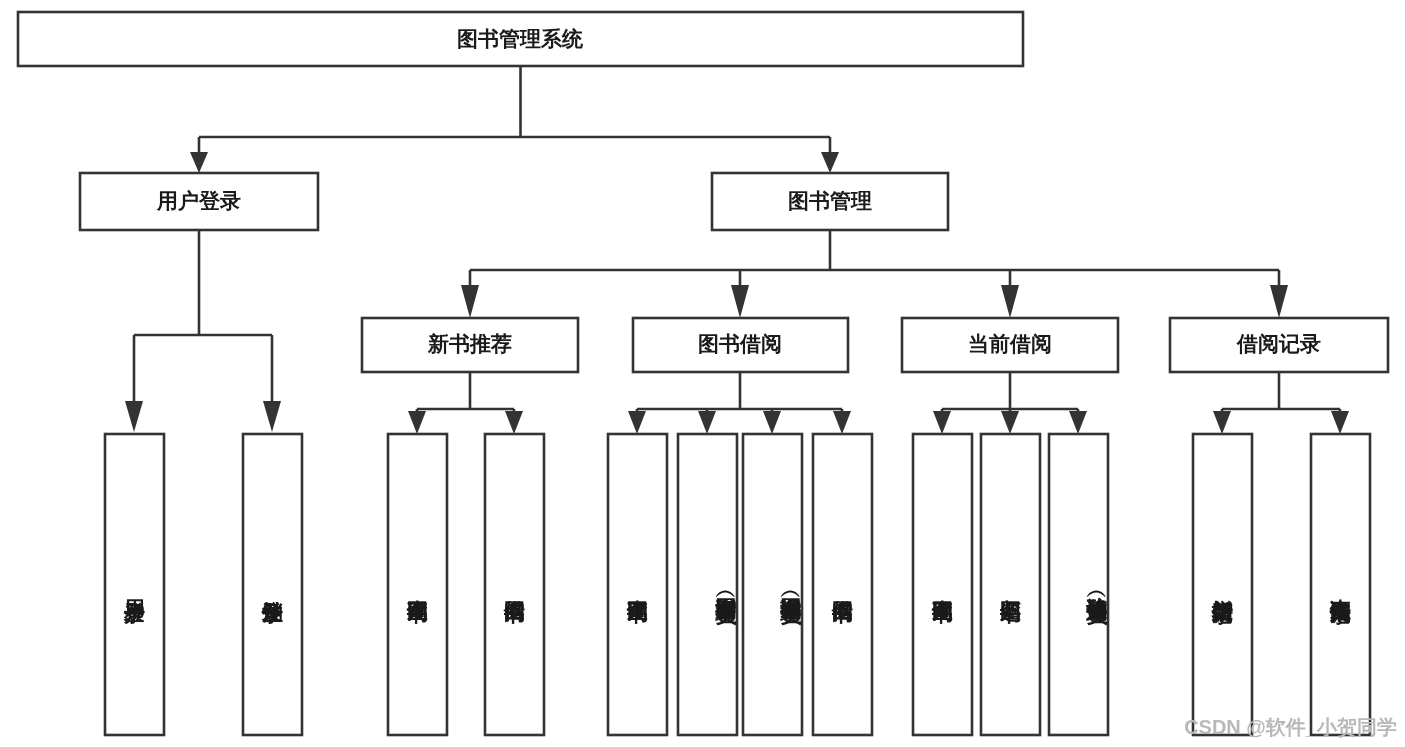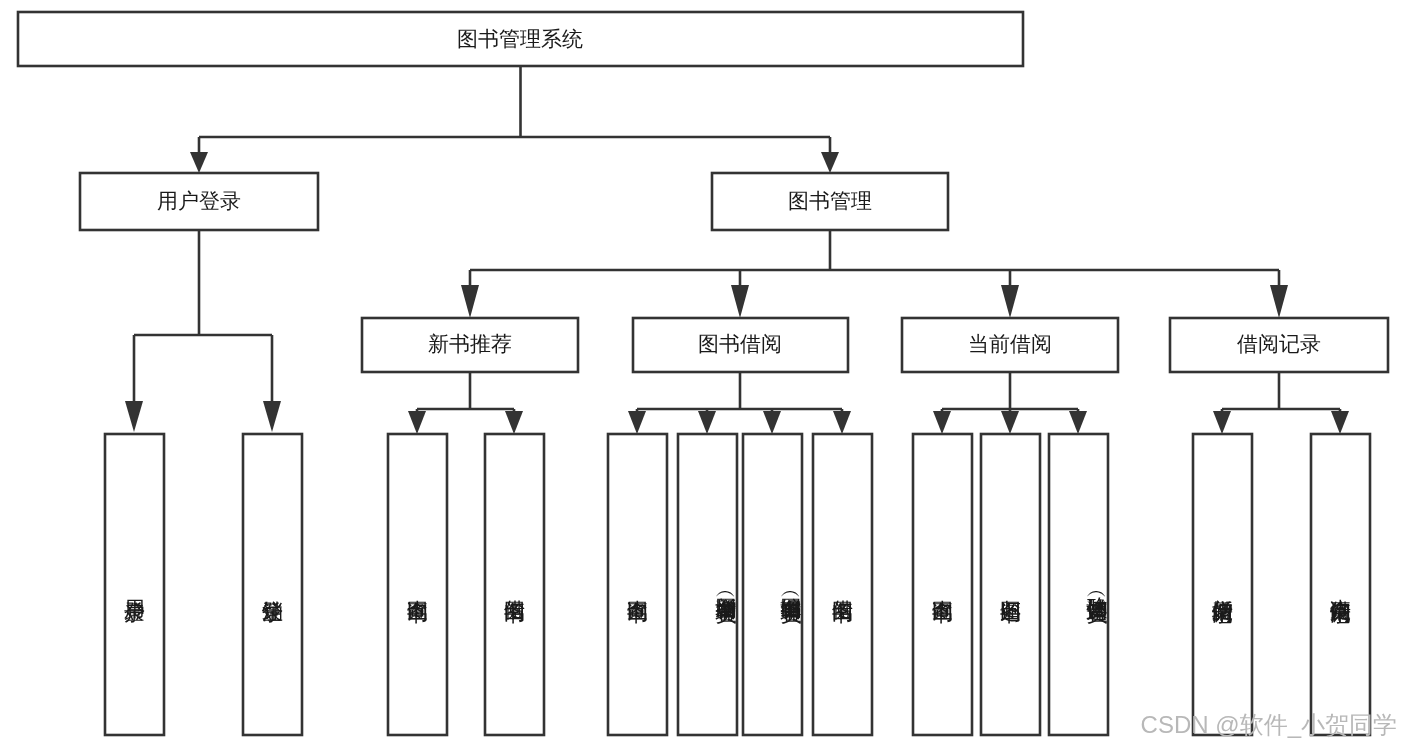--- a/index.html
+++ b/index.html
@@ -11,20 +11,21 @@
     width: 1405px;
     height: 747px;
     font-family: "Liberation Sans", "DejaVu Sans", sans-serif;
     overflow: hidden;
     position: relative;
   }
   #diagram-root {
     position: relative;
     width: 1405px;
     height: 747px;
+    font-weight: bold;
   }
   svg#tree-svg {
     position: absolute;
     top: 0;
     left: 0;
     width: 1405px;
     height: 747px;
   }
   .node-box {
     fill: #ffffff;
@@ -61,21 +62,21 @@
     align-items: center;
     justify-content: center;
     white-space: nowrap;
     pointer-events: none;
   }
   .watermark {
     position: absolute;
     right: 8px;
     bottom: 6px;
     font-family: "Liberation Sans", "DejaVu Sans", sans-serif;
-    font-size: 24px;
+    font-size: 20px;
     color: #b8b8b8;
     white-space: nowrap;
   }
 </style>
 </head>
 <body>
 
 <div id="diagram-root">
 
   <svg id="tree-svg" viewBox="0 0 1405 747">

